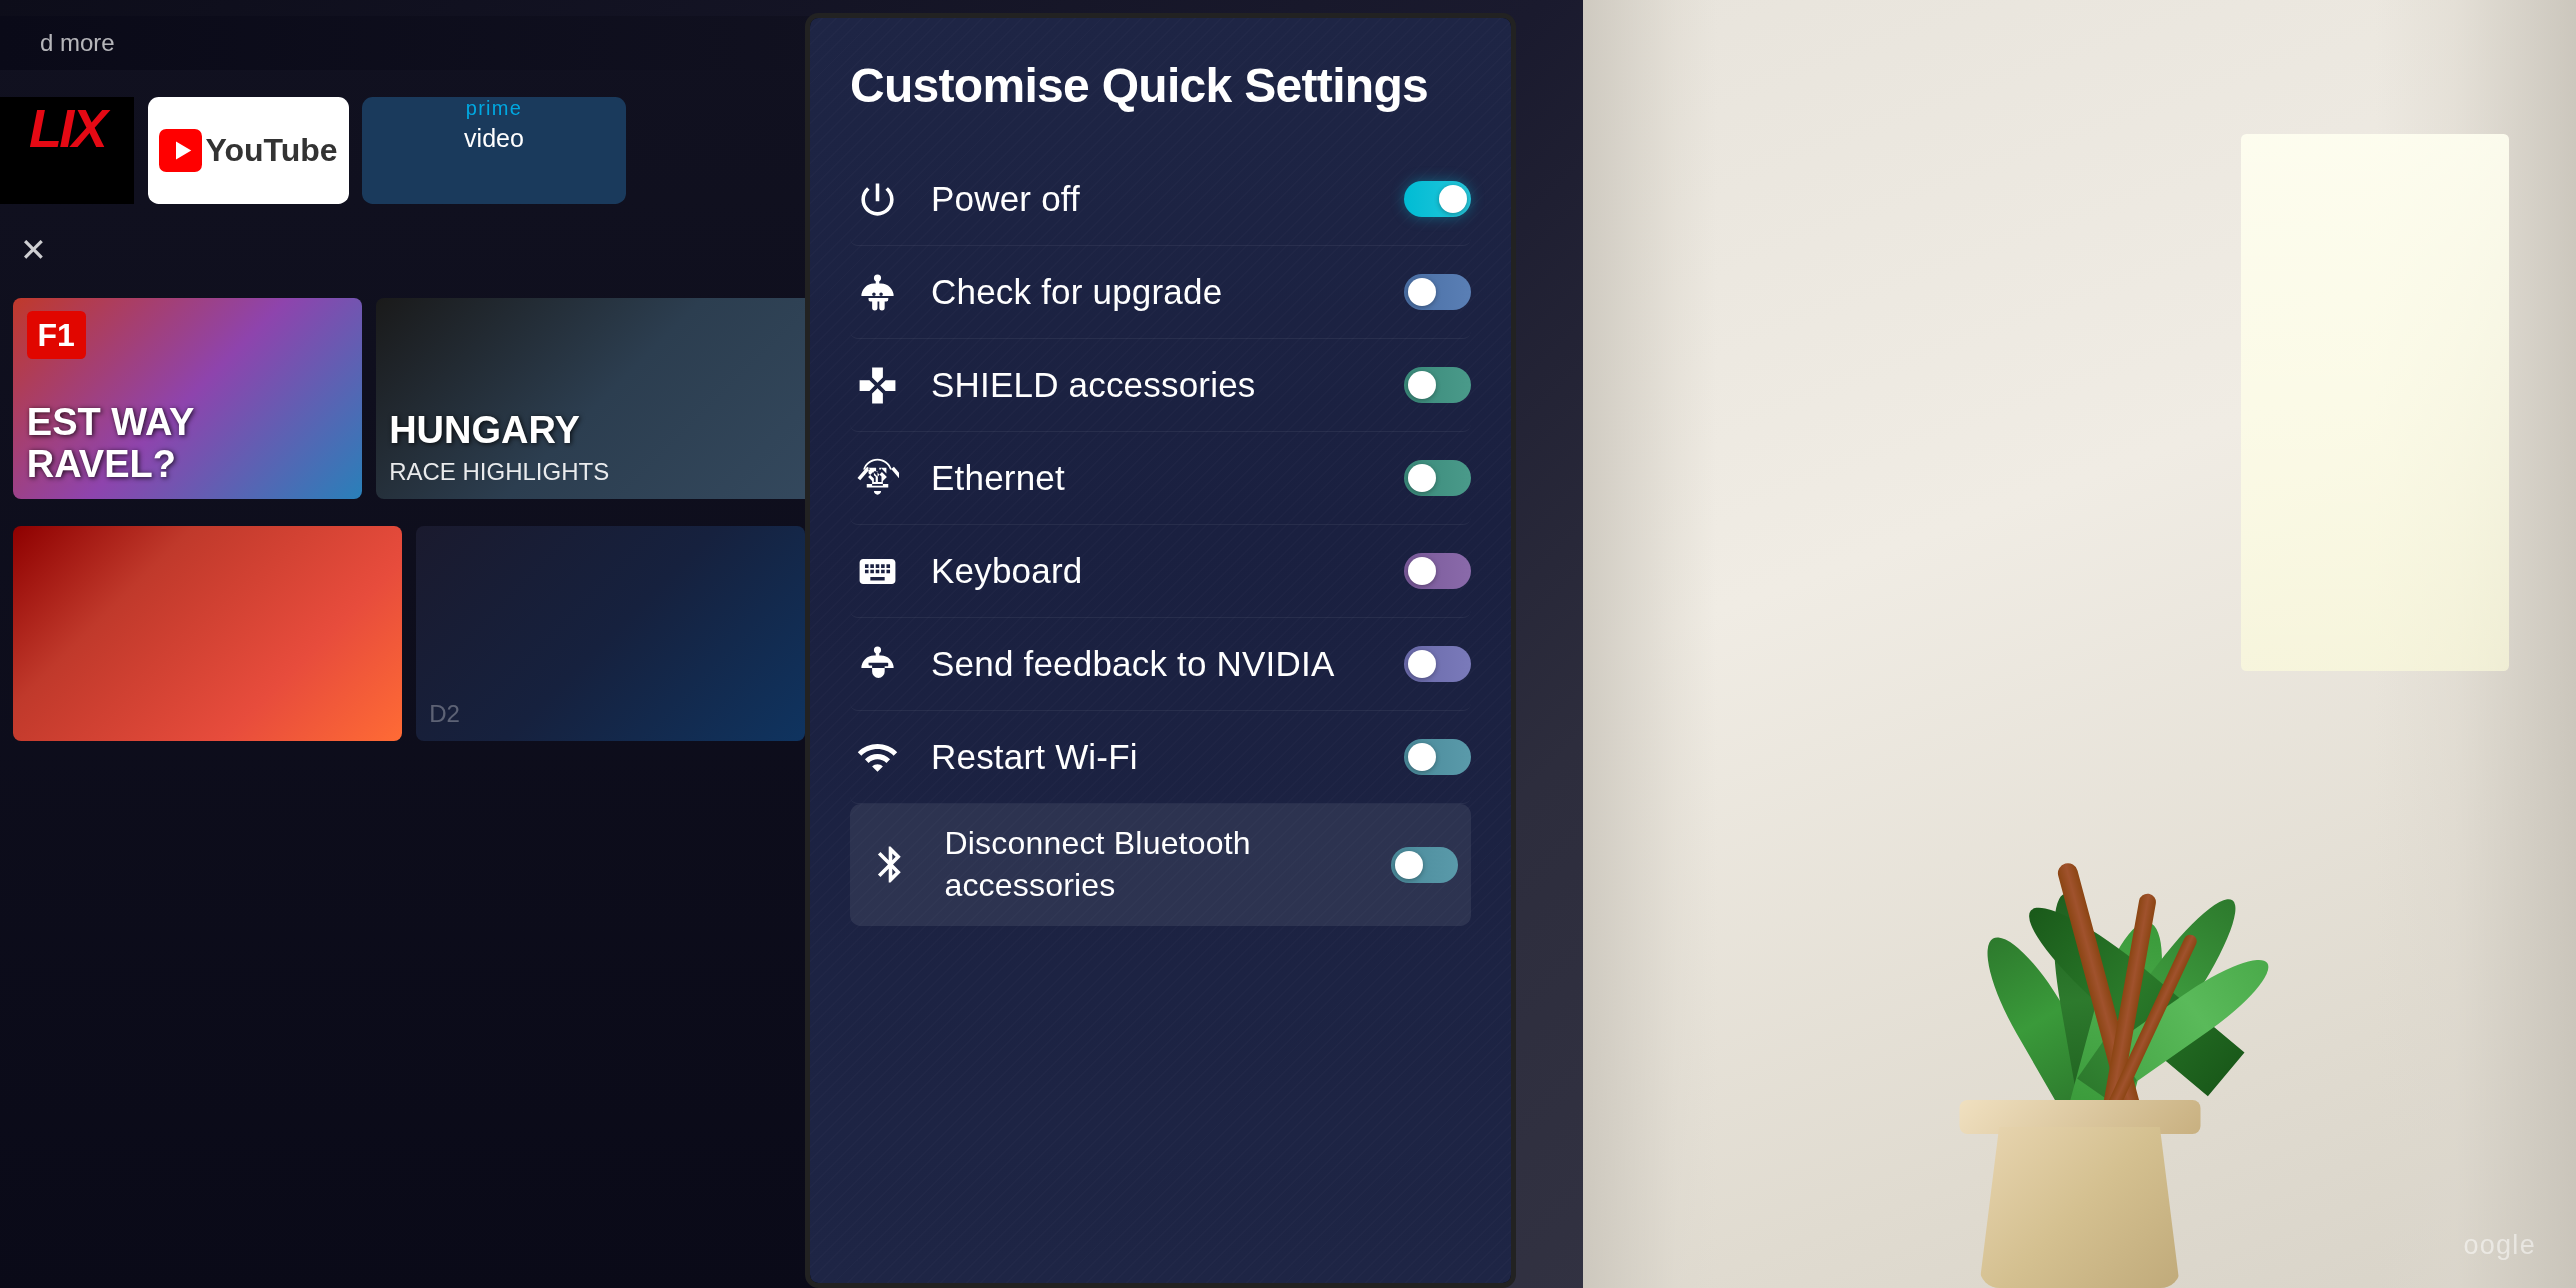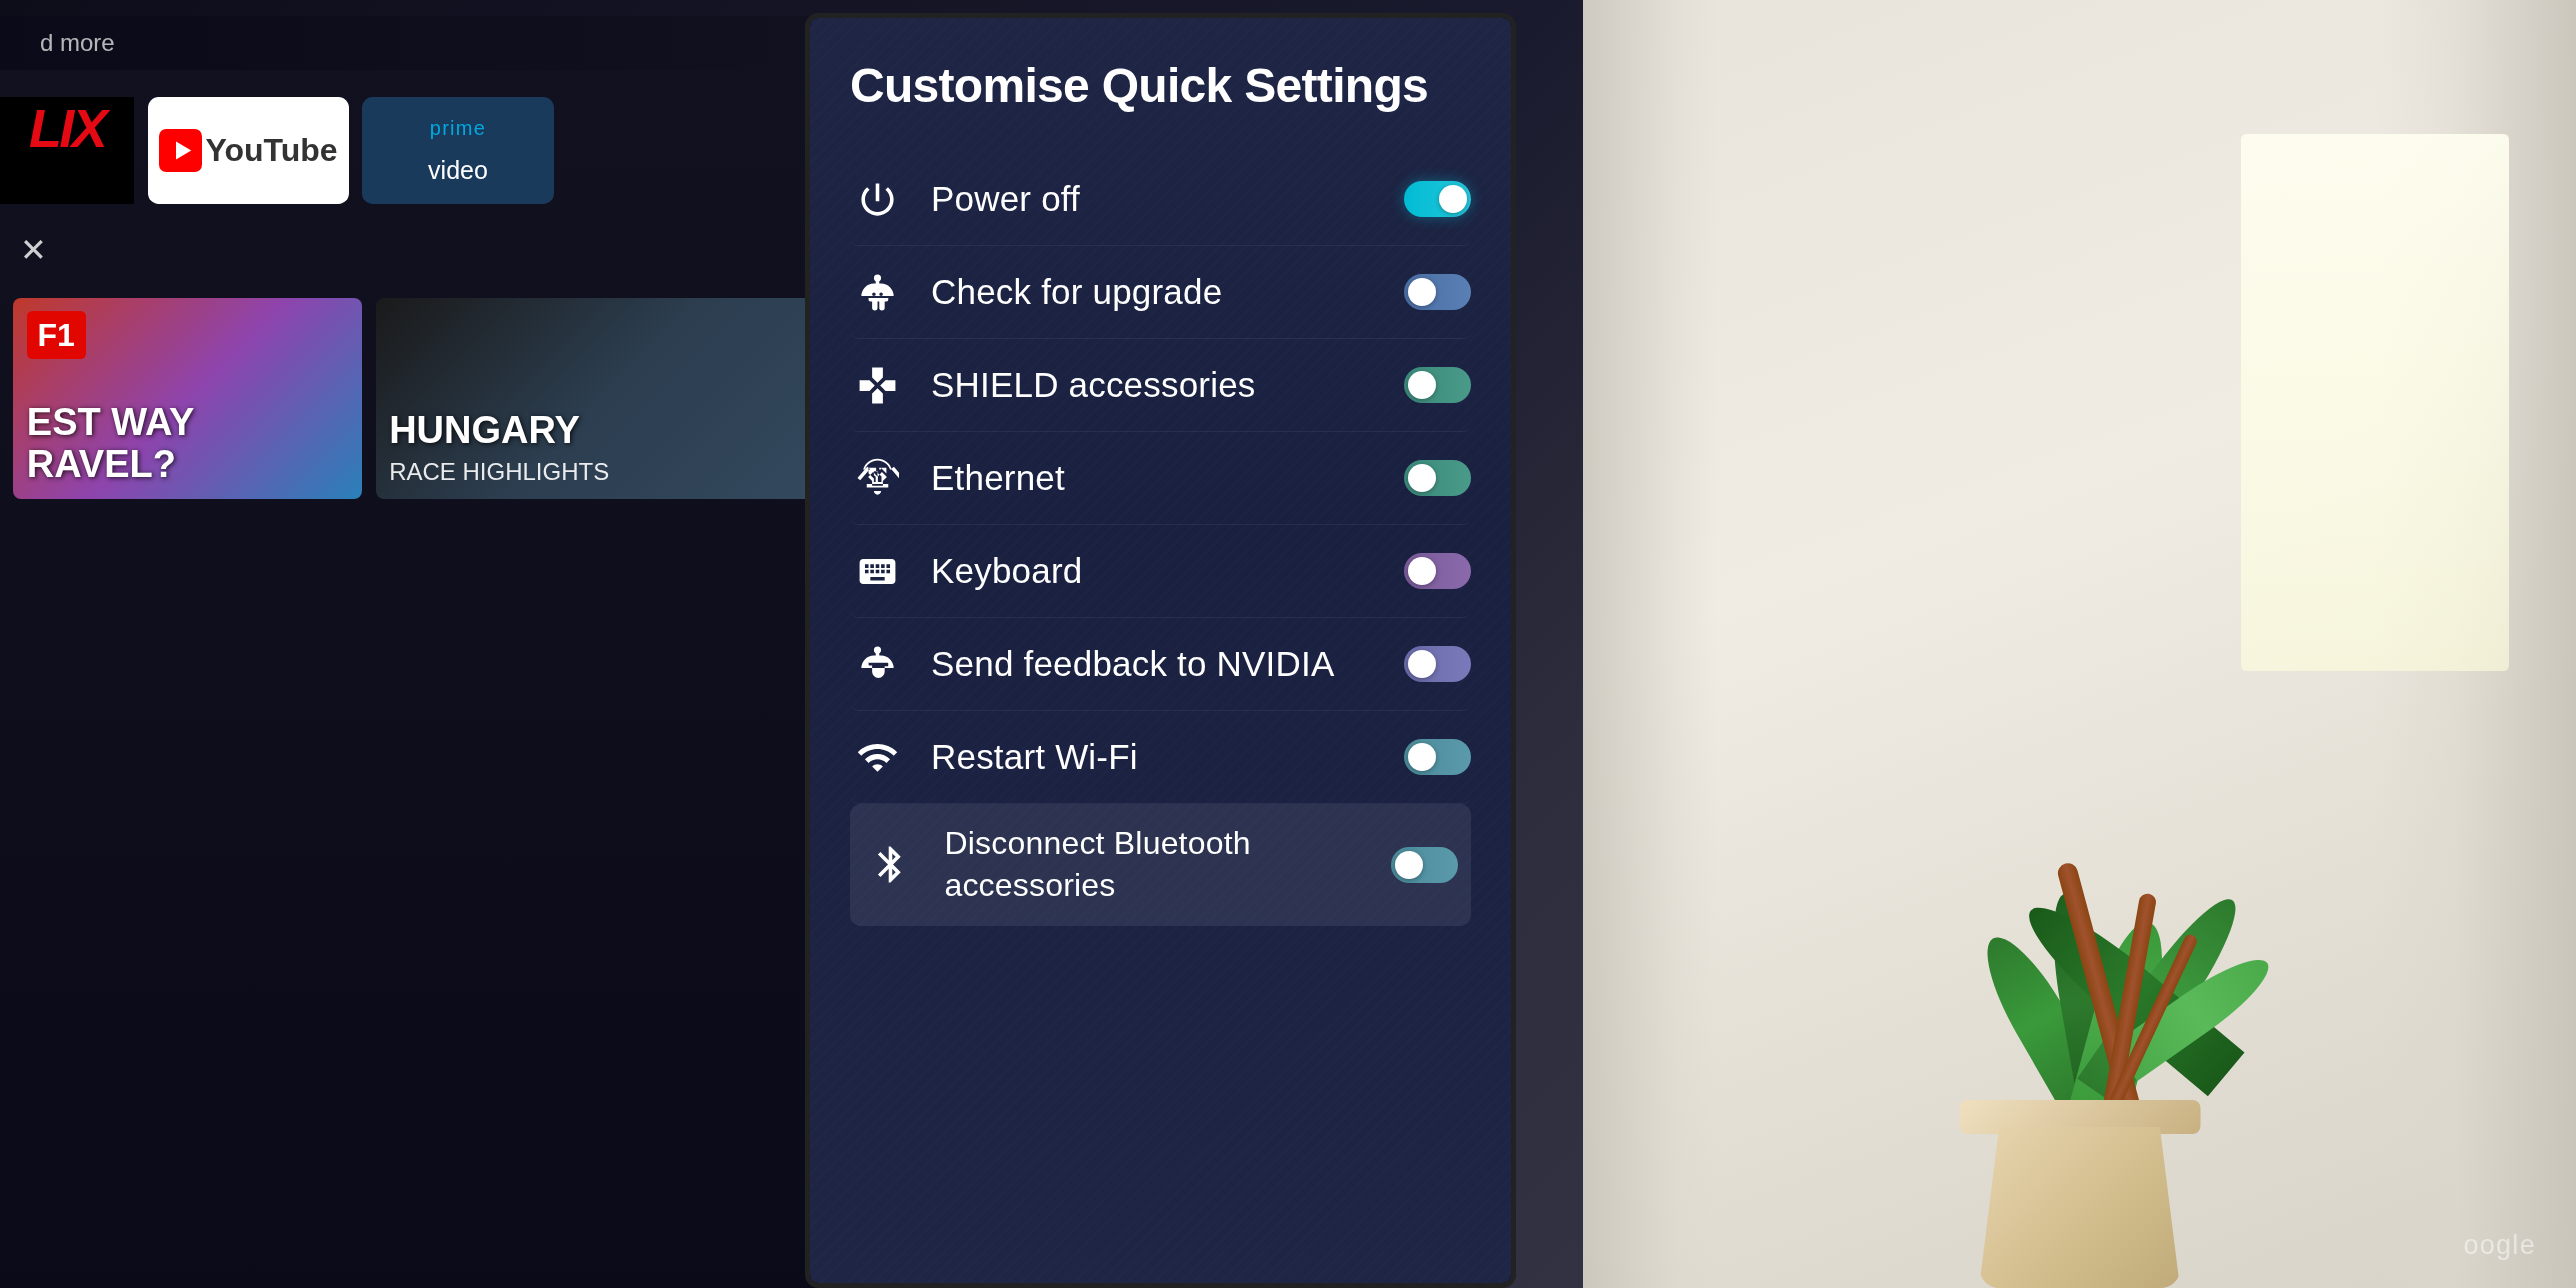--- a/index.html
+++ b/index.html
@@ -93,29 +93,29 @@
       color: #333;
       font-size: 32px;
       font-weight: 700;
     }
 
     
     .prime-tile {
       position: absolute;
       top: 81px;
       left: 362px;
-      width: 192px;
+      width: 264px;
       height: 107px;
       background: #1a3a5c;
       border-radius: 10.7px;
       display: flex;
       flex-direction: column;
       align-items: center;
-      justify-content: center;
-      gap: 16px;
+      justify-content: flex-start;
+      gap: 4px;
     }
 
     .prime-text {
       color: #00a8e1;
       font-size: 20px;
       font-weight: 300;
       letter-spacing: 1.3px;
     }
 
     .prime-video-text {
@@ -650,20 +650,27 @@
       </div>
     </div>
     <div class="thumb thumb-hungary">
       <div class="thumb-text-overlay">
         <div class="thumb-title-large">HUNGARY</div>
         <div class="thumb-subtitle">RACE HIGHLIGHTS</div>
       </div>
     </div>
   </div>
 
+  <div class="thumb-row-2">
+    <div class="thumb thumb-gaming">
+    </div>
+    <div class="thumb thumb-lenovo">
+      <span style="color:rgba(255,255,255,0.3);font-size:24px;">D2</span>
+    </div>
+  </div>
 </div>
 
 <div class="tv-frame">
   <div class="settings-panel">
     <div class="stripe-overlay"></div>
 
     <h1 class="settings-title">Customise Quick Settings</h1>
 
     <ul class="settings-list">
 

